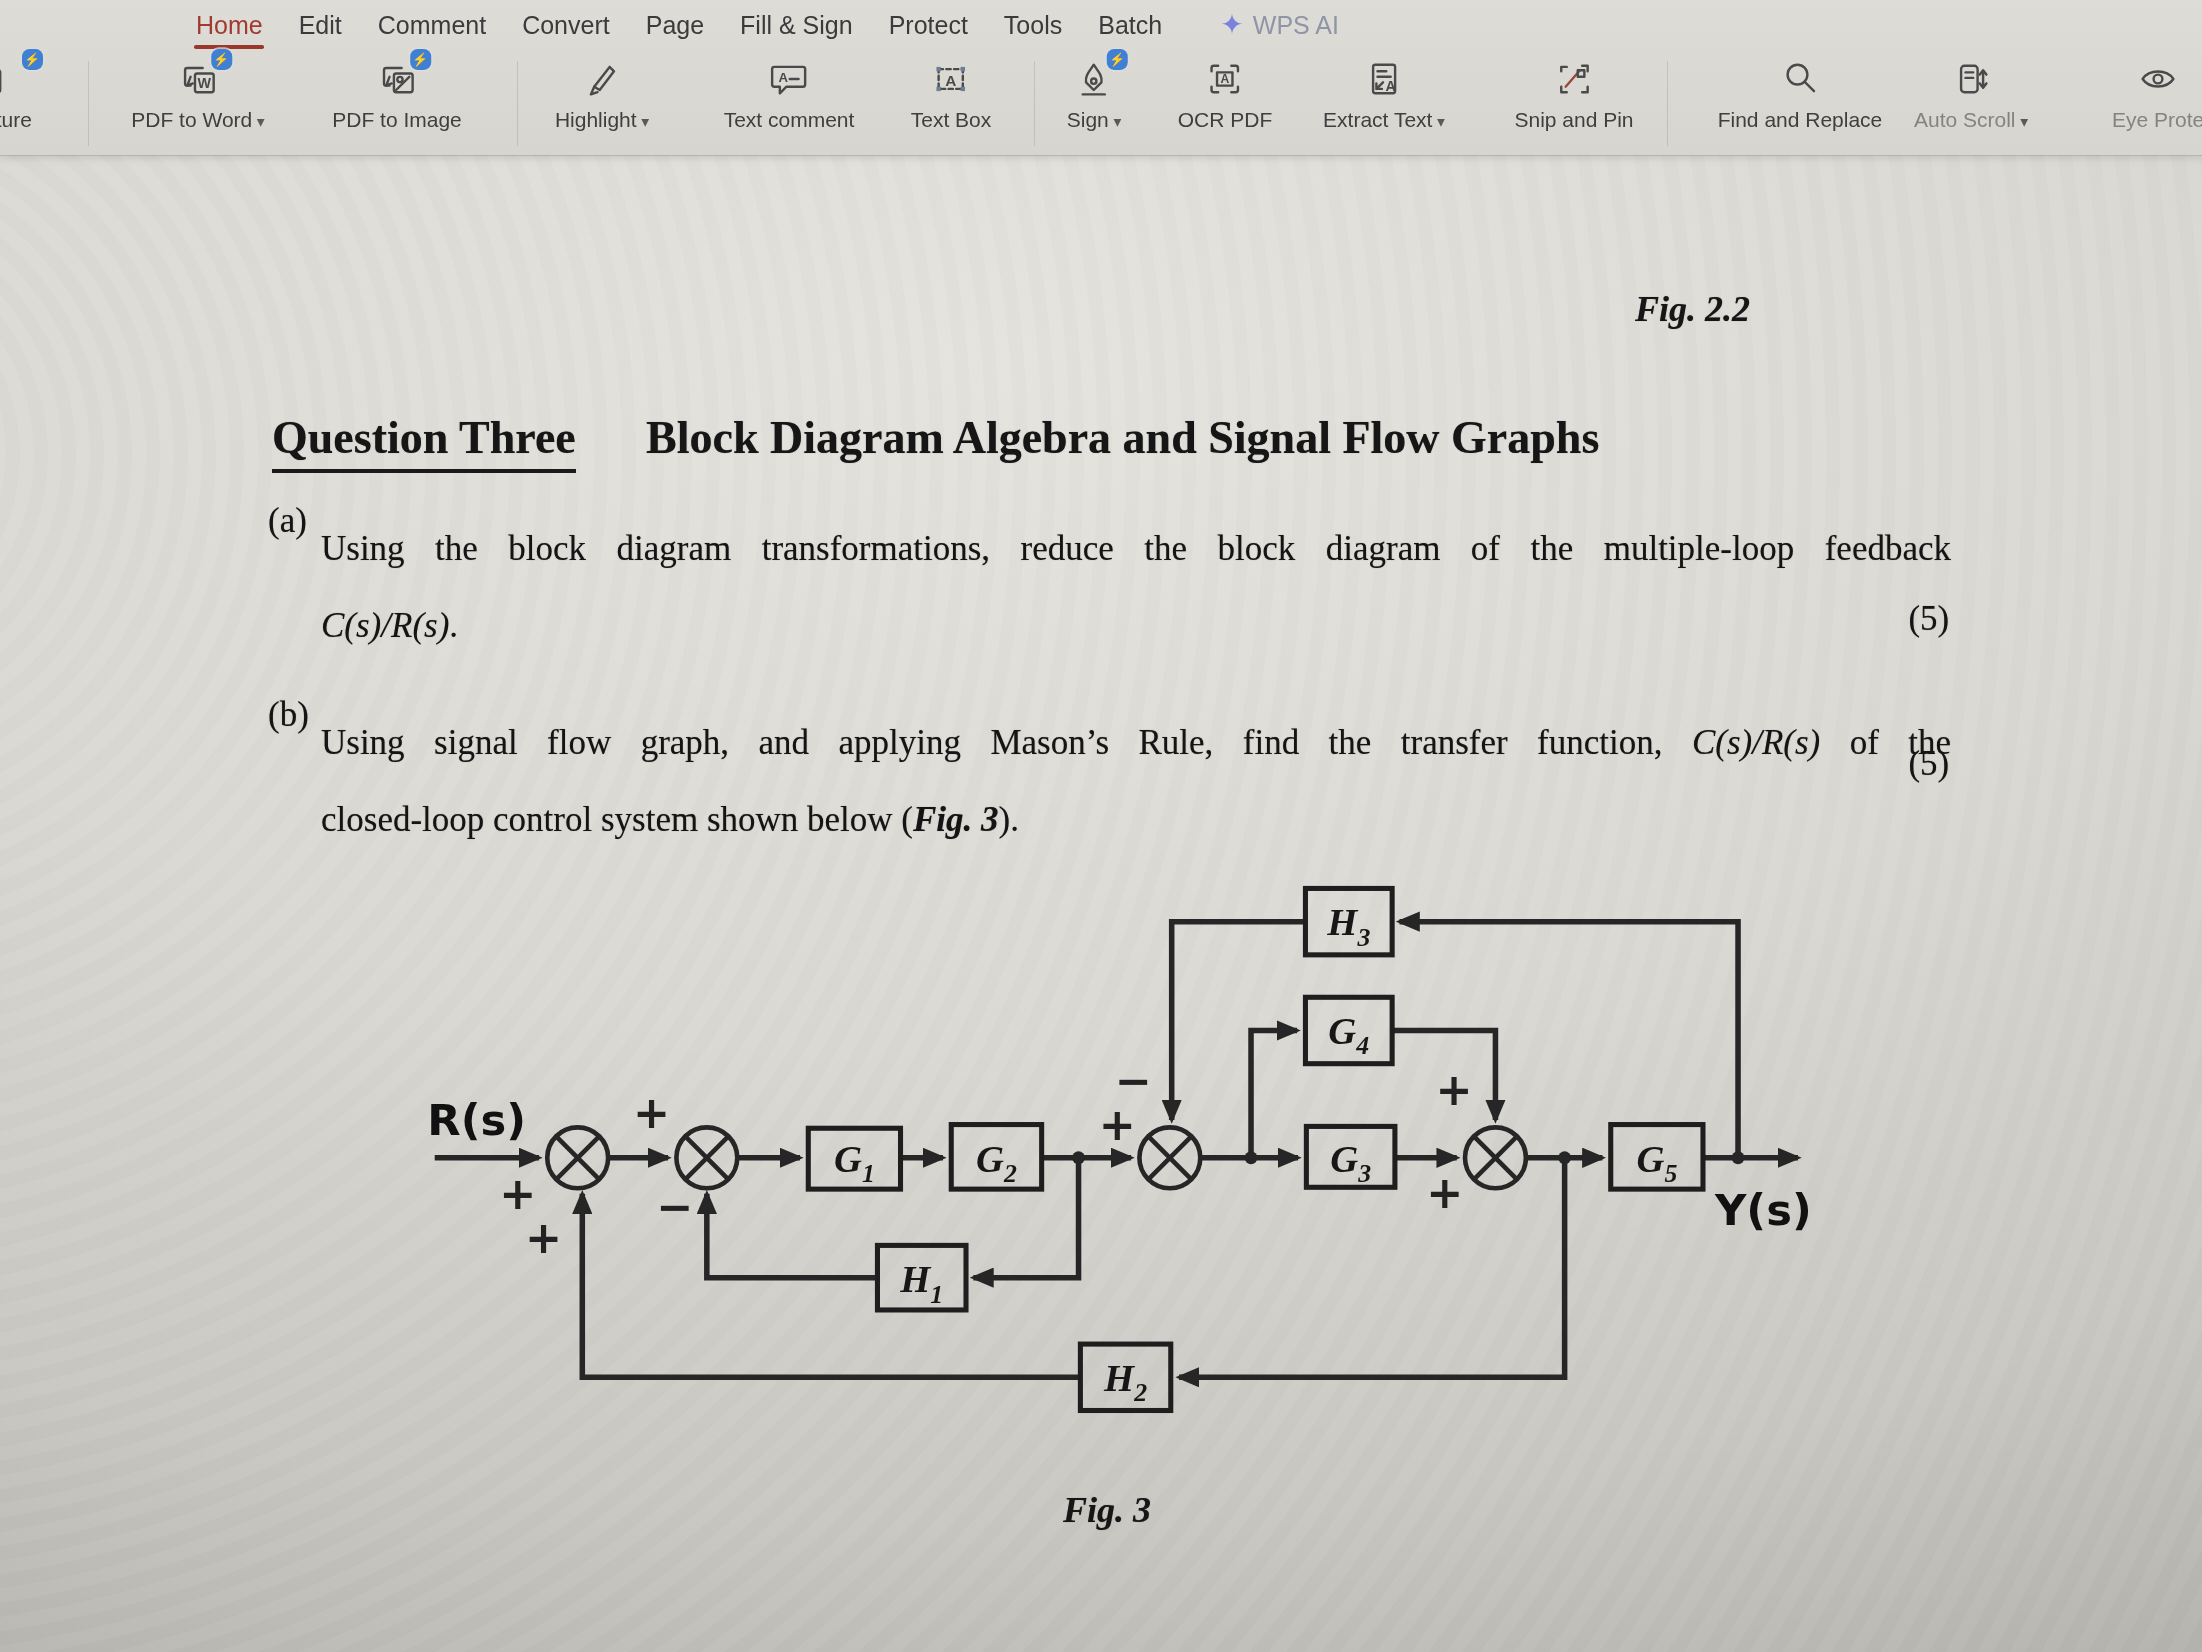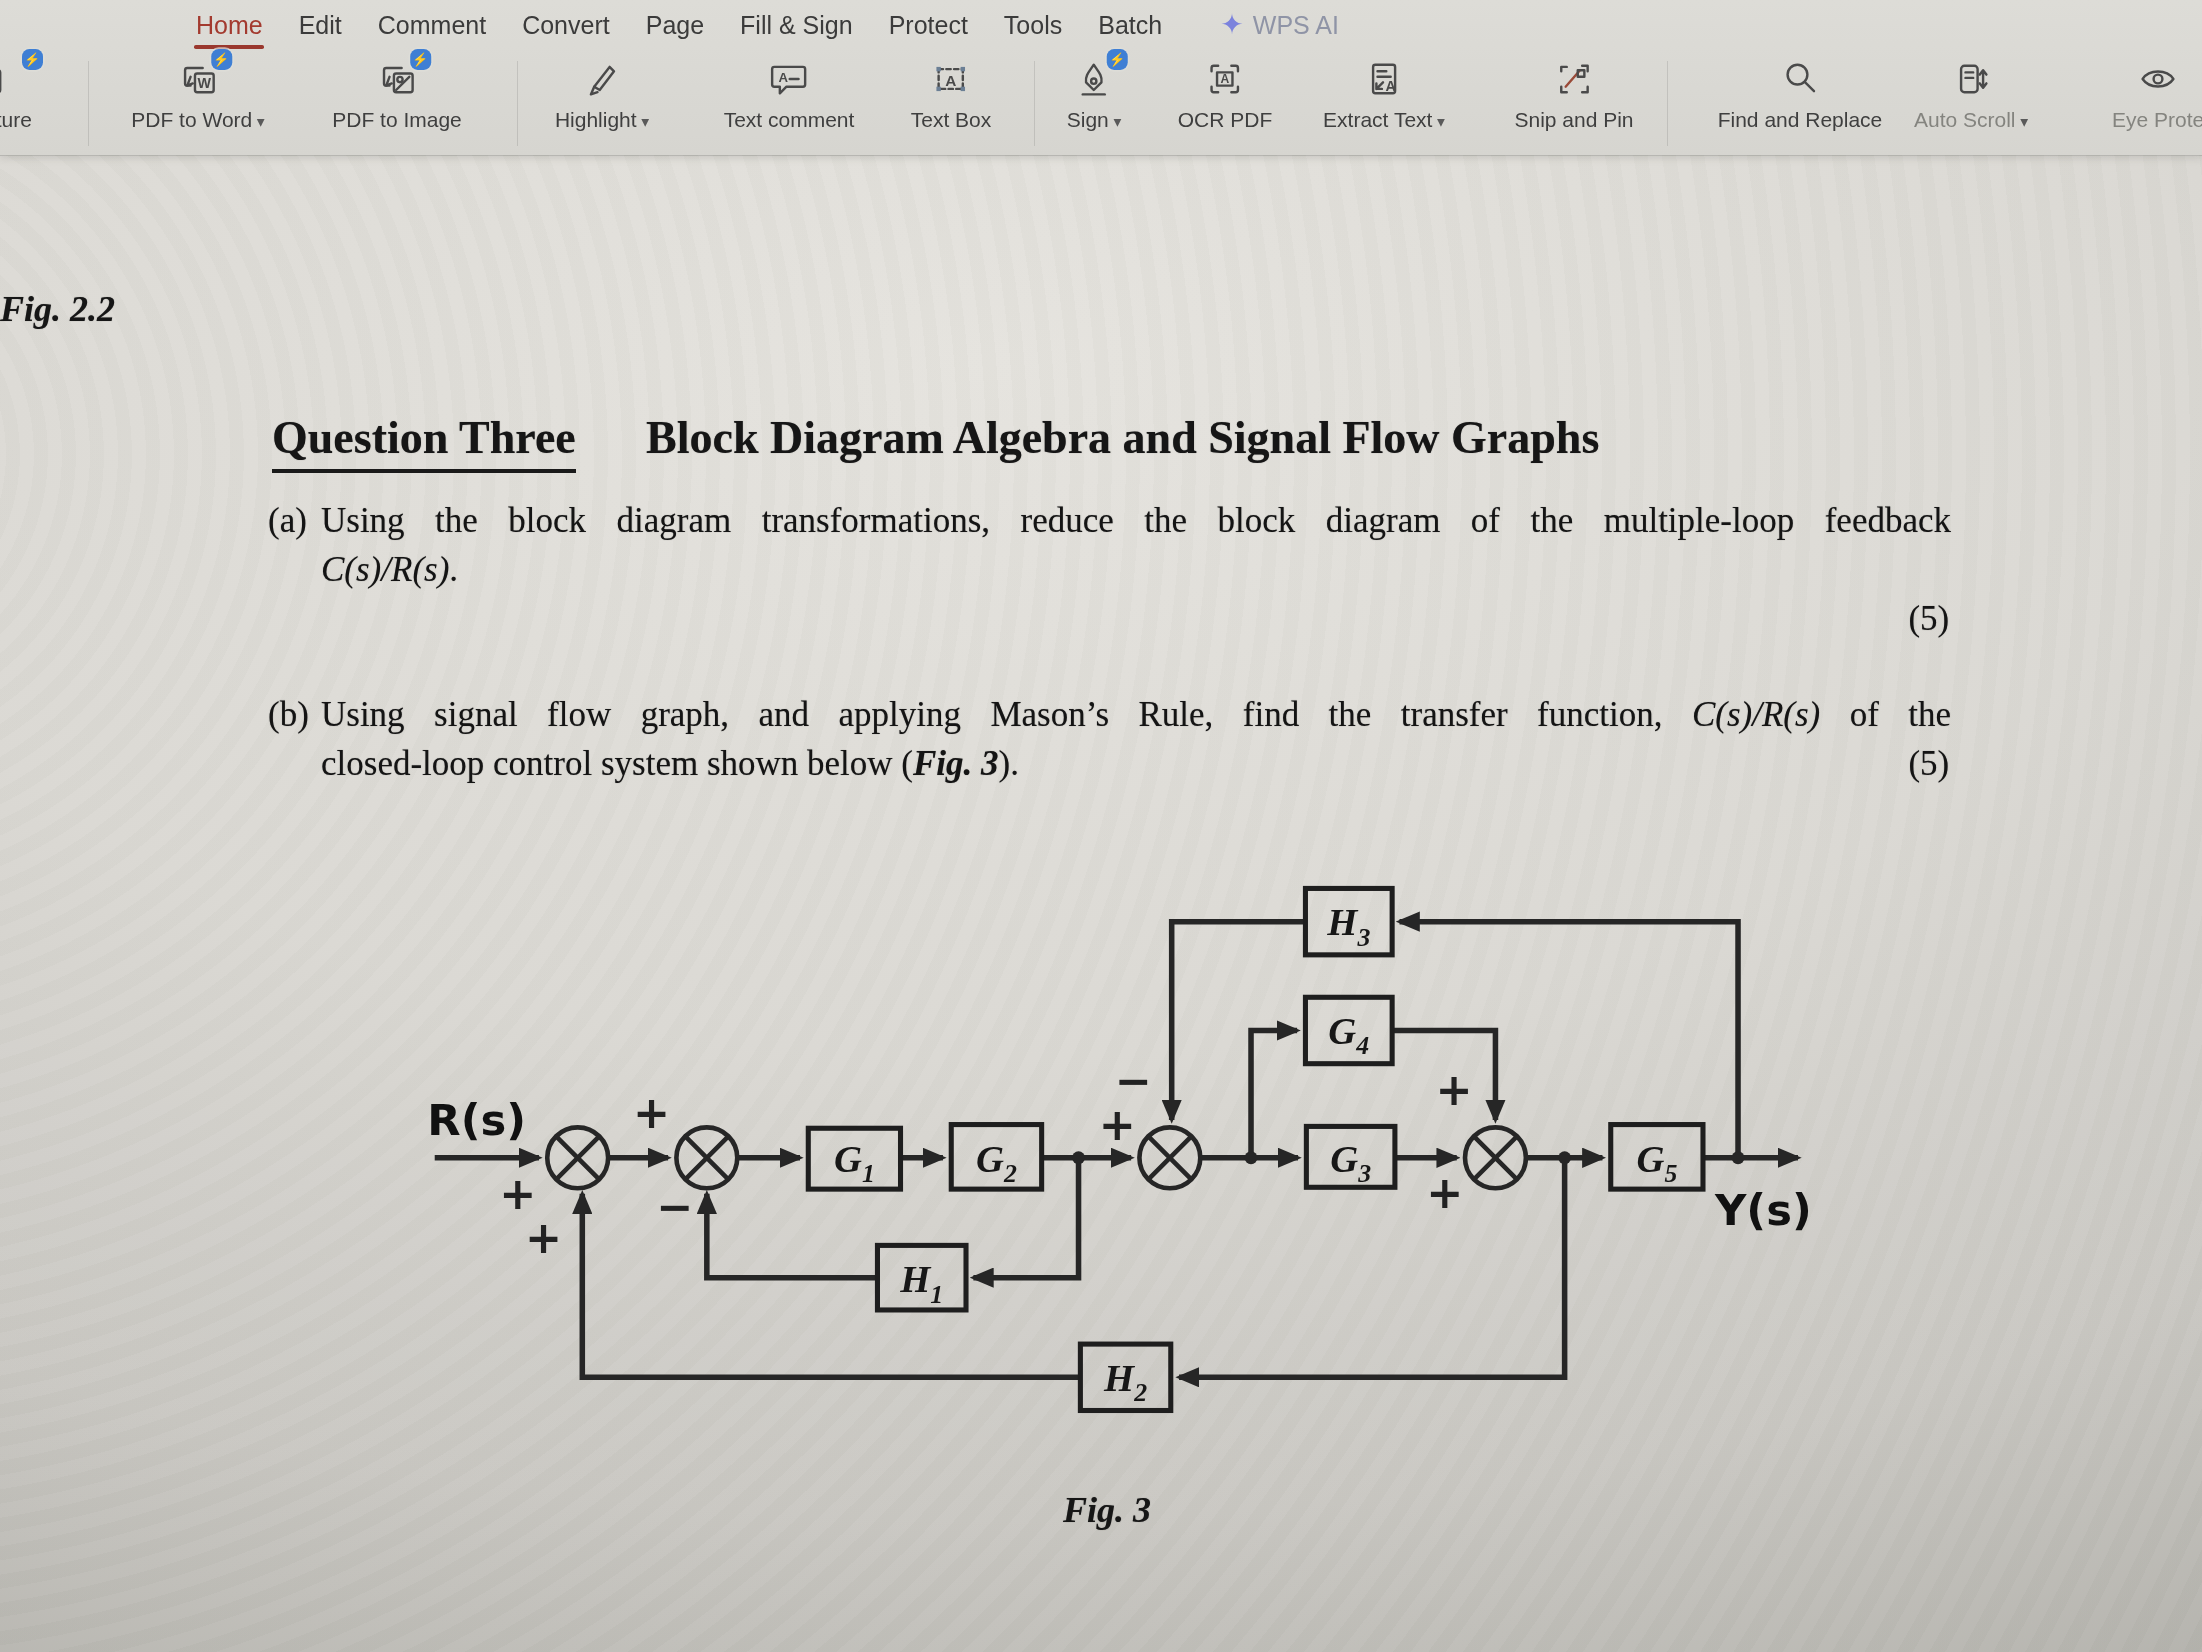--- a/index.html
+++ b/index.html
@@ -29,31 +29,31 @@
   .ticon svg text{stroke:none;fill:#4a4a4a;font-family:"Liberation Sans",sans-serif;}
   .badge{position:absolute;top:-8.3px;right:-12px;width:21px;height:21px;background:#3f7fd4;border-radius:7.4px;
     color:#fff;font-size:13px;line-height:21px;text-align:center;box-shadow:0 0 0 1.8px rgba(222,221,216,.75);}
   .tlabel{margin-top:2.8px;font-size:21px;white-space:nowrap;}
   .dim .tlabel{color:#84847f;text-align:right;}
   .dd{font-size:15.7px;margin-left:4.6px;color:#5a5a5a;}
   
   .doc{position:absolute;left:0;top:155px;right:0;bottom:0;color:#161616;}
   .moire{position:absolute;inset:0;pointer-events:none;opacity:.5;
     background:repeating-radial-gradient(circle at -8% 20%, rgba(255,255,255,.06) 0 14px, rgba(120,130,108,.05) 14px 28px);}
-  .figtitle{position:absolute;left:0;top:133px;width:1750px;text-align:left;
+  .figtitle{position:absolute;left:0;top:133px;width:1750px;text-align:right;
     font-family:"Liberation Serif",serif;font-weight:bold;font-style:italic;font-size:36px;
     text-shadow:0 0 0.9px rgba(30,30,30,.5);}
   .heading{position:absolute;left:272px;top:256px;font-family:"Liberation Serif",serif;
     font-weight:bold;font-size:46px;white-space:nowrap;text-shadow:0 0 0.9px rgba(30,30,30,.5);}
   .qlabel{display:inline-block;border-bottom:4.2px solid #1a1a1a;padding-bottom:4.6px;}
   .qtitle{position:absolute;left:374px;top:0;}
   .para{position:absolute;left:268px;width:1683px;font-family:"Liberation Serif",serif;
     font-size:35px;line-height:49px;color:#141414;text-shadow:0 0 1px rgba(30,30,30,.45);}
   .pmark{position:absolute;left:0;top:0;}
-  .pline{padding-left:53px;text-align:justify;text-align-last:justify;}
+  .pline{padding-left:53px;text-align:justify;text-align-last:justify;margin-top:28px;}
   .pline.plain{text-align:left;text-align-last:auto;}
   .points{position:absolute;right:1.8px;}
   .it{font-style:italic;}
   .bfit{font-weight:bold;font-style:italic;}
   .fig3cap{position:absolute;left:1063px;top:1334px;font-family:"Liberation Serif",serif;
     font-weight:bold;font-style:italic;font-size:36px;text-shadow:0 0 0.9px rgba(30,30,30,.5);}
   
   .diagram{position:absolute;left:388px;top:703px;width:1477px;height:701px;}
   .wire{stroke:#262626;stroke-width:6;fill:none;}
   .sum{fill:none;stroke:#262626;stroke-width:5;}

